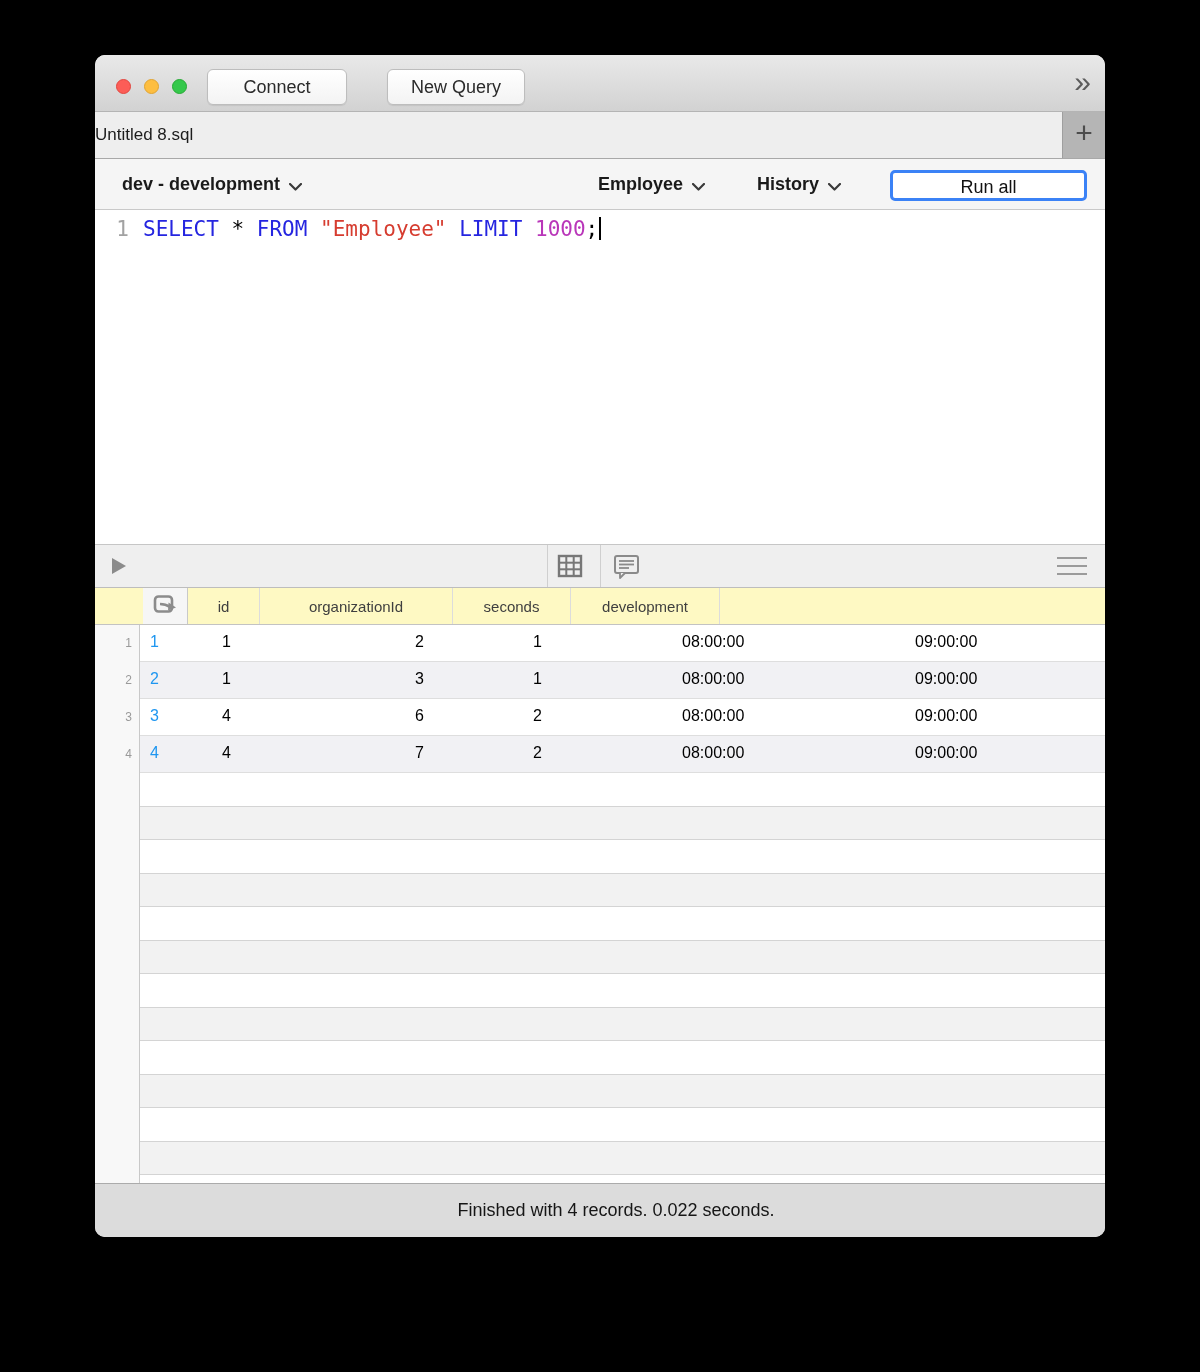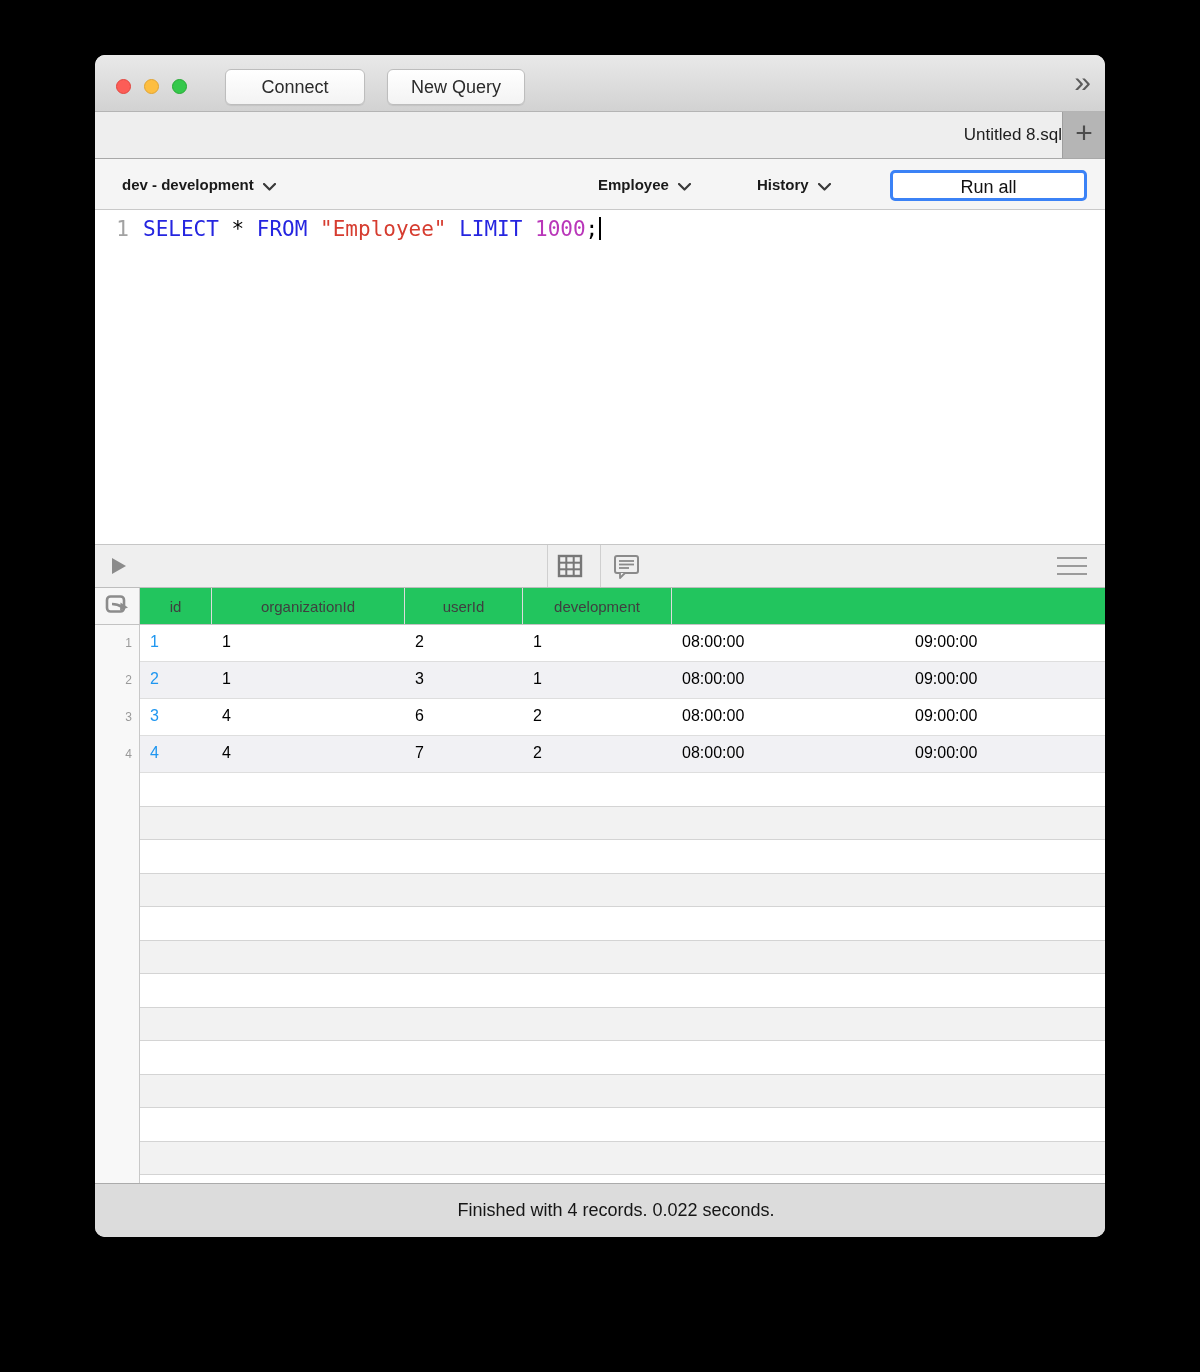--- a/index.html
+++ b/index.html
@@ -21,40 +21,40 @@
   .light.red   { background:#fc5d57; border:1px solid #e2463f; }
   .light.yellow{ background:#fdbe41; border:1px solid #e0a433; }
   .light.green { background:#35c84b; border:1px solid #27aa35; }
   .tb-btn {
     position:absolute; top:14px; height:36px;
     background:linear-gradient(#ffffff,#f3f3f3);
     border:1px solid #bdbdbd; border-radius:6px;
     font-size:18px; color:#2b2b2b; text-align:center; line-height:34px;
     box-shadow:0 1px 1px rgba(0,0,0,.08);
   }
-  .btn-connect  { left:130px; width:140px; }
+  .btn-connect  { left:112px; width:140px; }
   .btn-newquery { left:292px; width:138px; }
   .overflow-ind { position:absolute; right:16px; top:10px; font-size:30px; color:#5c5c5c; letter-spacing:-2px; }
   
   .tabbar { height:47px; flex:0 0 47px; display:flex; background:#b2b2b2; border-bottom:1px solid #a8a8a8; }
   .tab {
     flex:1; background:#eeeeee; border-right:1px solid #9f9f9f;
-    font-size:17px; color:#1d1d1d; display:flex; align-items:center; justify-content:flex-end;
+    font-size:17px; color:#1d1d1d; display:flex; align-items:center; justify-content:flex-start;
   }
   .tab-add {
     flex:0 0 42px; background:#b5b5b5; color:#4c4c4c; font-size:30px; font-weight:300;
     display:flex; align-items:center; justify-content:center; padding-bottom:4px;
   }
   
   .toolbar {
     height:51px; flex:0 0 51px; position:relative; background:#f5f5f5;
     border-bottom:1px solid #c9c9c9;
   }
   .dropdown { position:absolute; top:0; height:100%; display:flex; align-items:center; gap:9px;
-              font-size:15px; font-weight:bold; color:#1a1a1a; cursor:default; }
+              font-size:18px; font-weight:bold; color:#1a1a1a; cursor:default; }
   .dd-conn      { left:27px; }
   .dd-favorites { left:503px; }
   .dd-history   { left:662px; }
   .chev { display:inline-block; margin-top:2px; }
   .btn-runall {
     position:absolute; right:18px; top:11px; width:197px; height:31px;
     background:#fff; border:3px solid #3b82f6; border-radius:5px;
     font-size:18px; color:#111; text-align:center; line-height:29px;
   }
   
@@ -77,21 +77,21 @@
   .play { position:absolute; left:17px; top:13px; width:0; height:0;
           border-left:14px solid #8b8b8b; border-top:8px solid transparent; border-bottom:8px solid transparent; }
   .vsep { position:absolute; top:0; width:1px; height:100%; background:#cfcfcf; }
   .vsep.s1 { left:452px; } .vsep.s2 { left:505px; }
   .icon-abs { position:absolute; top:9px; }
   .ic-grid   { left:462px; }
   .ic-bubble { left:518px; }
   .hamburger { position:absolute; right:18px; top:12px; width:30px; }
   .hamburger div { height:2px; background:#9b9b9b; margin-bottom:6px; }
   
-  .grid-header { height:37px; flex:0 0 37px; display:flex; background:#22c55e; border-bottom:1px solid #c3c3c3; }
+  .grid-header { height:37px; flex:0 0 37px; display:flex; background:#fef9c3; border-bottom:1px solid #c3c3c3;padding-left:48px; }
   .corner { flex:0 0 45px; display:flex; align-items:center; justify-content:center; border-right:1px solid #c9c9c9; background:#f6f6f6; }
   .hcell { font-size:15px; color:#3f3f3f; display:flex; align-items:center; justify-content:center; border-right:1px solid #dcdcdc; }
   .c0{width:72px;} .c1{width:193px;} .c2{width:118px;} .c3{width:149px;} .c4{width:233px;} .c5{width:200px;flex:1;}
   .grid-body { height:558px; flex:0 0 558px; display:flex; overflow:hidden; background:#fff; }
   .gutter { flex:0 0 45px; background:#f8f8f8; border-right:1px solid #c9c9c9; }
   .gnum { height:37px; font-size:12px; color:#9a9a9a; text-align:right; padding:11px 7px 0 0; }
   .rows { flex:1; display:flex; flex-direction:column; }
   .drow { height:37px; flex:0 0 37px; display:flex; border-bottom:1px solid #dedede; }
   .drow.alt { background:#f1f1f4; }
   .dcell { font-size:16px; color:#000; padding:8px 0 0 10px; }
@@ -198,21 +198,21 @@
         <svg width="25" height="21" viewBox="0 0 25 21">
             <rect x="2" y="2.5" width="17" height="15" rx="3.5" fill="none" stroke="#8c8c8c" stroke-width="2.6"></rect>
             <path d="M7 10 C 11 10, 14 11, 17 13" fill="none" stroke="#8c8c8c" stroke-width="2.6"></path>
             <polygon points="15.5,8.5 23,13.5 15,16.5" fill="#8c8c8c"></polygon>
           </svg>
       </span>
     </div>
 
   <div class="hcell c0">id</div>
       <div class="hcell c1">organizationId</div>
-      <div class="hcell c2">userId</div>
+      <div class="hcell c2">seconds</div>
       <div class="hcell c3">development</div>
     </div>
 
   <div class="grid-body">
     <div class="gutter" id="gutter">
         <div class="gnum">1</div>
         <div class="gnum">2</div>
         <div class="gnum">3</div>
         <div class="gnum">4</div>
       </div>

